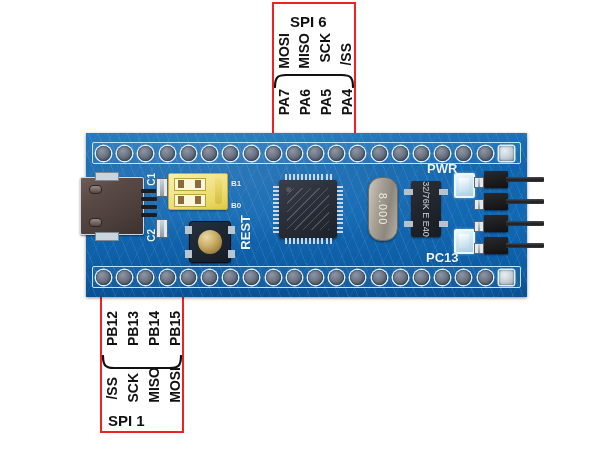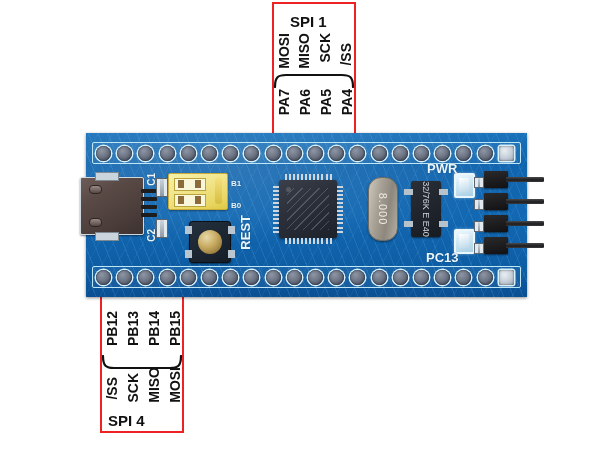--- a/index.html
+++ b/index.html
@@ -115,21 +115,21 @@
   .silk{position:absolute;color:#eaf6ff;font-weight:bold;font-family:"Liberation Sans",sans-serif;
         text-shadow:0 0 1px rgba(0,0,0,.5);}
 
   .plus{position:absolute;color:#eaf6ff;font-size:11px;font-weight:bold;line-height:1;}
 </style>
 </head>
 <body>
 
 <div class="redbox" style="left:272px;top:2px;width:84px;height:143px;"></div>
 
-<div class="annot-label" style="left:290px;top:13px;font-size:15px;">SPI 1</div>
+<div class="annot-label" style="left:290px;top:13px;font-size:15px;">SPI 6</div>
 
 <div class="annot-label vtxt" style="left:276px;top:33px;font-size:14px;">MOSI</div>
 <div class="annot-label vtxt" style="left:296px;top:33px;font-size:14px;">MISO</div>
 <div class="annot-label vtxt" style="left:317px;top:33px;font-size:14px;">SCK</div>
 <div class="annot-label vtxt" style="left:338px;top:43px;font-size:14px;">/SS</div>
 
 <svg class="abs" style="left:272px;top:68px;width:84px;height:20px;" viewBox="0 0 84 20">
   <path d="M3 19 C3 9, 6 7, 14 7 L70 7 C78 7, 81 9, 81 19" fill="none" stroke="#111" stroke-width="2.2" stroke-linecap="round"></path>
 </svg>
 
@@ -147,21 +147,21 @@
 
 <svg class="abs" style="left:100px;top:355px;width:84px;height:20px;" viewBox="0 0 84 20">
   <path d="M3 1 C3 11, 6 13, 14 13 L70 13 C78 13, 81 11, 81 1" fill="none" stroke="#111" stroke-width="2.2" stroke-linecap="round"></path>
 </svg>
 
 <div class="annot-label vtxt" style="left:104px;top:377px;font-size:14px;">/SS</div>
 <div class="annot-label vtxt" style="left:125px;top:373px;font-size:14px;">SCK</div>
 <div class="annot-label vtxt" style="left:146px;top:367px;font-size:14px;">MISO</div>
 <div class="annot-label vtxt" style="left:167px;top:367px;font-size:14px;">MOSI</div>
 
-<div class="annot-label" style="left:108px;top:412px;font-size:15px;">SPI 4</div>
+<div class="annot-label" style="left:108px;top:412px;font-size:15px;">SPI 1</div>
 
 <div id="board">
   <div class="traces"></div>
   <div class="sheen"></div>
 
   <div class="hdrstrip" style="left:6px;top:9px;width:429px;height:22px;"></div>
   <div id="top-holes">
       <div class="hole" style="left: 10px; top: 13px;"></div>
       <div class="hole" style="left: 31.2px; top: 13px;"></div>
       <div class="hole" style="left: 52.4px; top: 13px;"></div>

